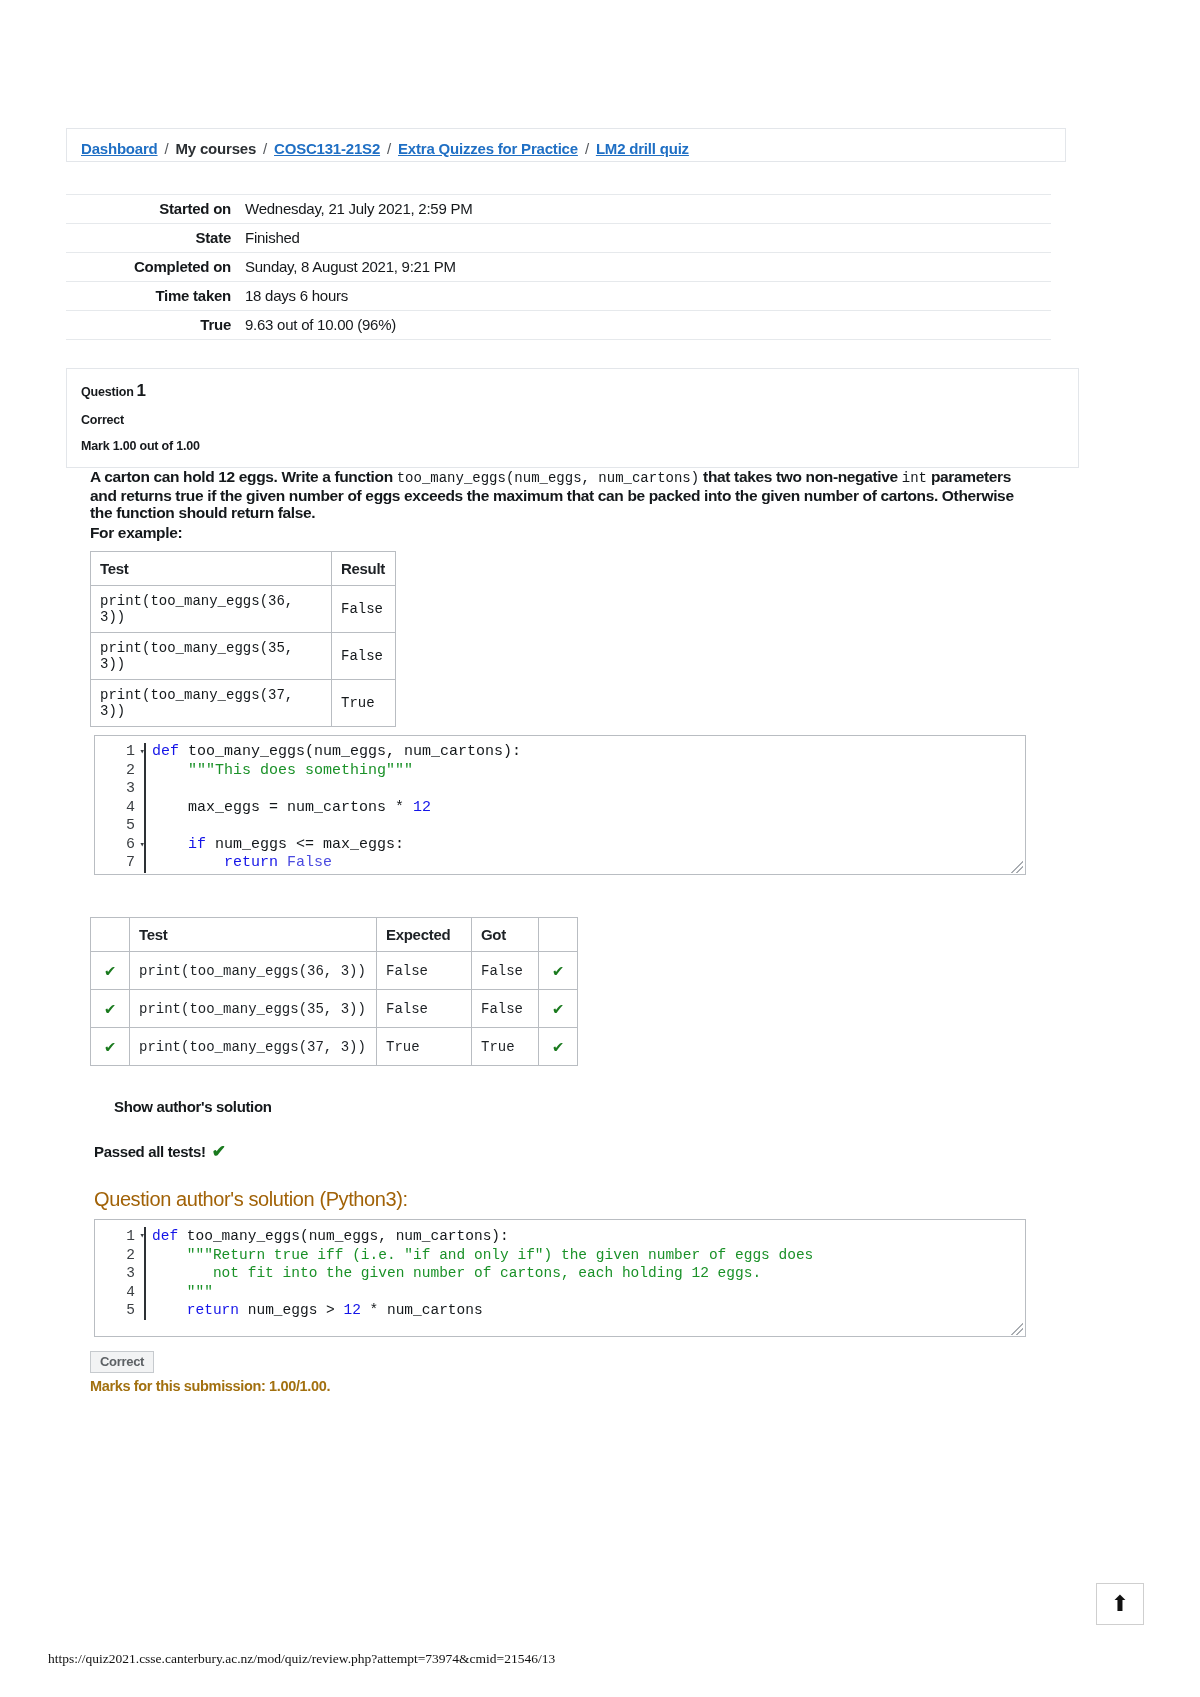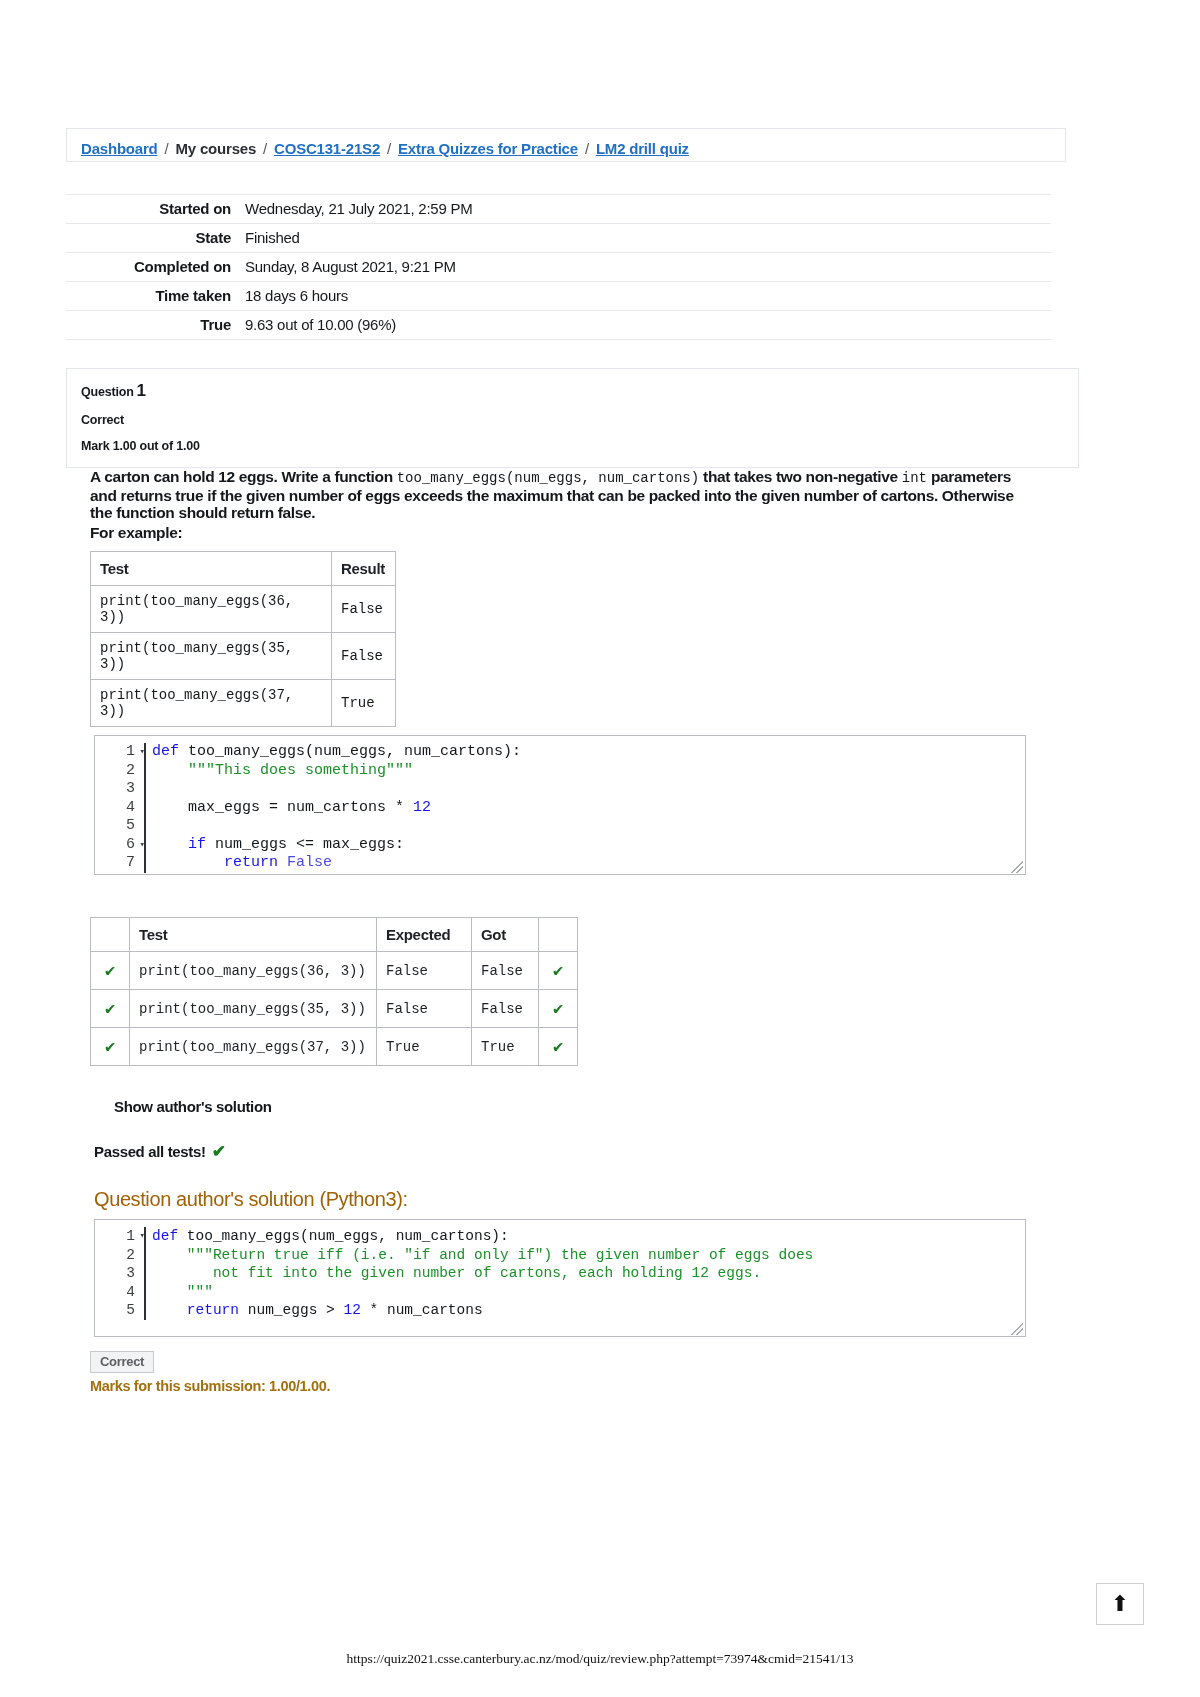--- a/index.html
+++ b/index.html
@@ -16,21 +16,21 @@
   
   .print-head {
     position:absolute; top:28px; left:48px; right:48px;
     display:flex; justify-content:flex-start;
     font-size:14.5px; color:#111;
   }
   .print-head .ts { width:500px; }
   .print-head .ttl { flex:1; text-align:left; padding-left:45px;}
   .print-foot {
     position:absolute; bottom:30px; left:48px; right:48px;
-    display:flex; justify-content:center; align-items:flex-end;
+    display:flex; justify-content:flex-start; align-items:flex-end;
     font-size:13.5px; color:#111;
   }
   .uparrow {
     position:absolute; right:56px; bottom:72px;
     width:46px; height:40px; border:1px solid #cfcfcf; background:#fff;
     display:flex; align-items:center; justify-content:center;
     font-size:22px; color:#111; line-height:1;
   }
 
   
@@ -376,16 +376,16 @@
 
     <div class="correct-badge">Correct</div>
     <div class="marks-line">Marks for this submission: 1.00/1.00.</div>
 
   </div>
 
   <div class="uparrow">⬆</div>
 
   <div class="print-foot">
     <span>https://quiz2021.csse.canterbury.ac.nz/mod/quiz/review.php?attempt=73974&amp;cmid=2154</span>
-    <span>1/13</span>
+    <span>6/13</span>
   </div>
 
 </div>
 
 </body></html>

